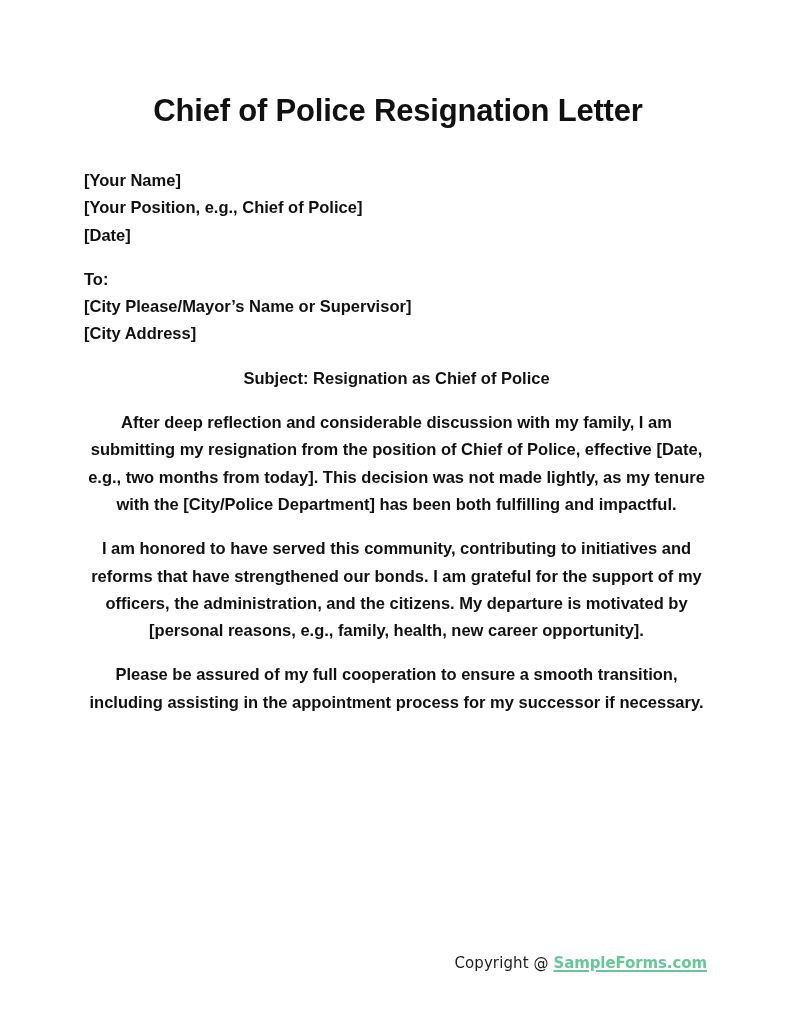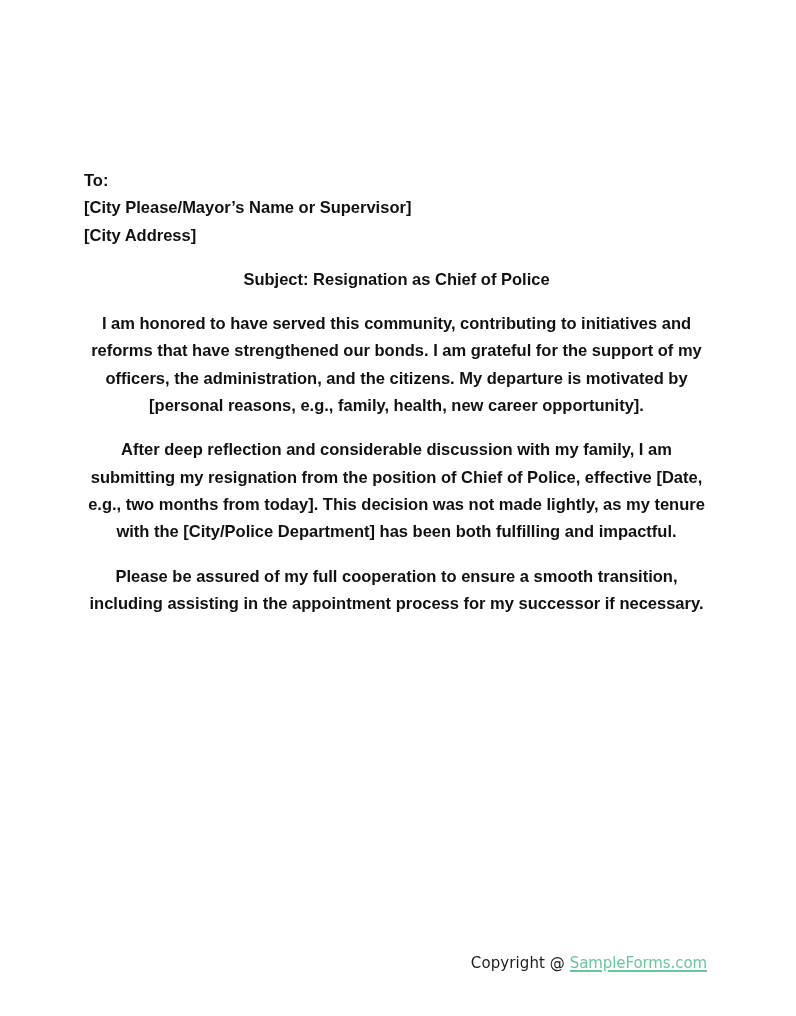--- a/index.html
+++ b/index.html
@@ -69,49 +69,55 @@
     font-family: "DejaVu Sans", sans-serif;
     font-size: 15px;
     color: #1d1d1d;
     white-space: nowrap;
   }
   .footer .copy-text {
     font-weight: normal;
     letter-spacing: 0.1px;
   }
   .footer .site-link {
-    font-weight: normal;
+    font-weight: bold;
     color: #68c79a;
     text-decoration: underline;
     text-decoration-thickness: 2px;
     text-underline-offset: 2px;
     letter-spacing: -0.1px;
     margin-top: 8px;
   }
 </style>
 </head>
 <body>
 
 <div class="page">
 
+  <h1 class="doc-title">Chief of Police Resignation Letter</h1>
 
   <div class="letter-body">
 
+    <div class="block">
+      <span class="line">[Your Name]</span>
+      <span class="line">[Your Position, e.g., Chief of Police]</span>
+      <span class="line">[Date]</span>
+    </div>
 
     <div class="block">
       <span class="line">To:</span>
       <span class="line">[City Please/Mayor’s Name or Supervisor]</span>
       <span class="line">[City Address]</span>
     </div>
 
     <p class="para">Subject: Resignation as Chief of Police</p>
 
 
+    <p class="para">After deep reflection and considerable discussion with my family, I am submitting my resignation from the position of Chief of Police, effective [Date, e.g., two months from today]. This decision was not made lightly, as my tenure with the [City/Police Department] has been both fulfilling and impactful.</p>
     <p class="para">I am honored to have served this community, contributing to initiatives and reforms that have strengthened our bonds. I am grateful for the support of my officers, the administration, and the citizens. My departure is motivated by [personal reasons, e.g., family, health, new career opportunity].</p>
-    <p class="para">After deep reflection and considerable discussion with my family, I am submitting my resignation from the position of Chief of Police, effective [Date, e.g., two months from today]. This decision was not made lightly, as my tenure with the [City/Police Department] has been both fulfilling and impactful.</p>
     <p class="para">Please be assured of my full cooperation to ensure a smooth transition, including assisting in the appointment process for my successor if necessary.</p>
 
   </div>
 
   <div class="footer">
     <span class="copy-text">Copyright @ </span><a class="site-link" href="#">SampleForms.com</a>
   </div>
 
 </div>
 

